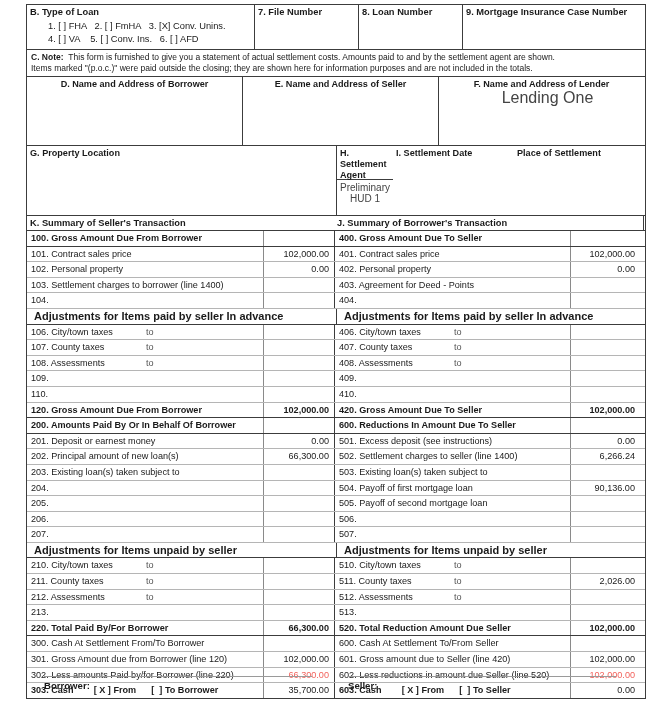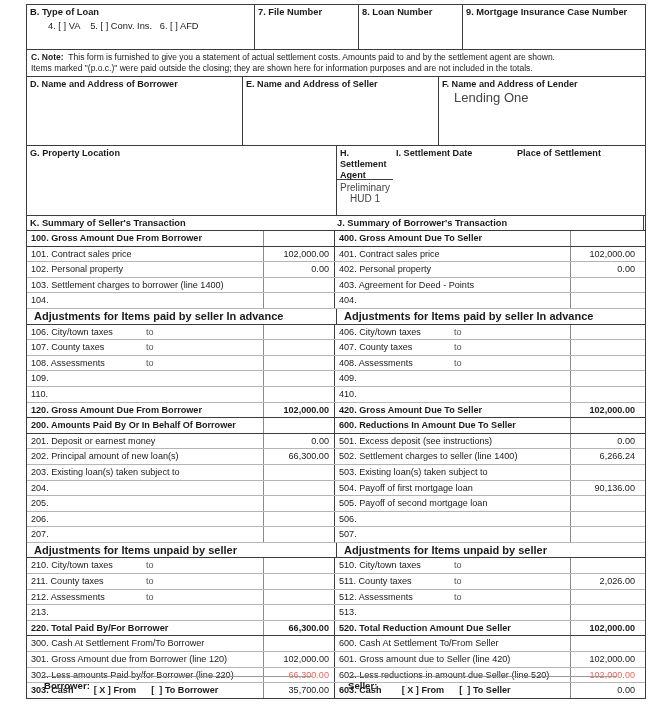--- a/index.html
+++ b/index.html
@@ -54,26 +54,26 @@
   .col7 { width: 104px; height: 44px; }
   .col8 { width: 104px; height: 44px; }
   .col9 { width: 181px; height: 44px; }
   .colhdr { font-weight: bold; font-size: 9.3px; }
 
   
   .sec-c { width: 100%; height: 26px; padding: 2px 4px; font-size: 8.5px; line-height: 11.4px; }
   .sec-c b { font-weight: bold; }
 
   
-  .sec-def { height: 68px; }
+  .sec-def { height: 68px; text-align: center; }
   .sec-d { width: 216px; }
   .sec-e { width: 196px; }
   .sec-f { width: 205px; }
   .def-hdr { font-weight: bold; font-size: 9.1px; }
-  .lender-name { font-size: 13px; padding-left: 12px; padding-top: 2px; color: #444; }
+  .lender-name { font-size: 16px; padding-left: 12px; padding-top: 2px; color: #444; }
 
   
   .sec-ghi { height: 69px; }
   .sec-g { width: 310px; }
   .sec-h-wrap { width: 307px; display: flex; flex-direction: row; }
   .sec-h { height: 34px; }
   .hud-title { text-align: center; font-size: 10px; color: #444; padding-top: 1px; }
   .sec-pos { width: 186px; }
   .sec-i { width: 121px; }
 
@@ -123,20 +123,21 @@
 </head>
 <body>
 
 <div id="page">
 
   <div class="form">
 
     <div class="row bd-b">
       <div class="cell sec-b bd-r">
         <div class="hdr">B. Type of Loan</div>
+        <div class="loan-line">1. [ ] FHA   2. [ ] FmHA   3. [X] Conv. Unins.</div>
         <div class="loan-line">4. [ ] VA    5. [ ] Conv. Ins.   6. [ ] AFD</div>
       </div>
       <div class="cell col7 bd-r">
         <div class="colhdr">7. File Number</div>
         <div class="lbl"></div>
       </div>
       <div class="cell col8 bd-r">
         <div class="colhdr">8. Loan Number</div>
         <div class="lbl"></div>
       </div>

